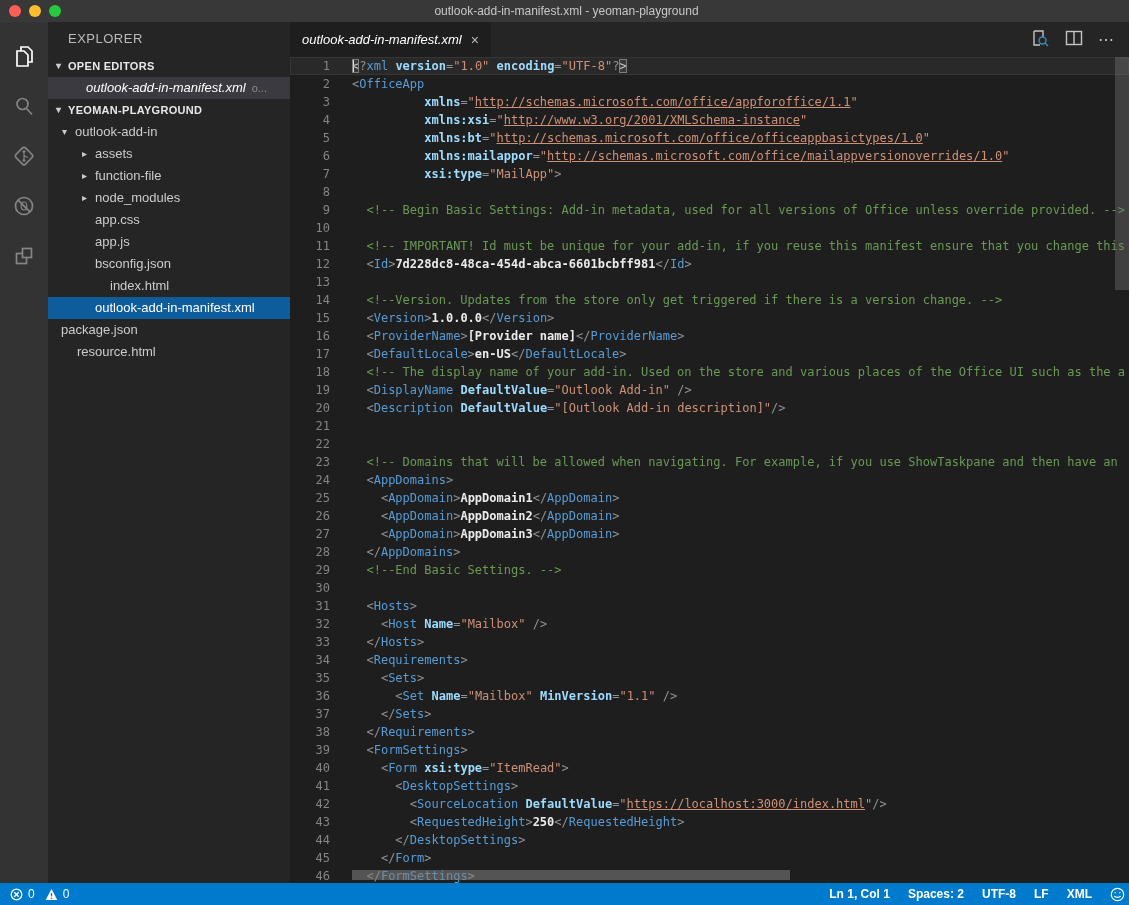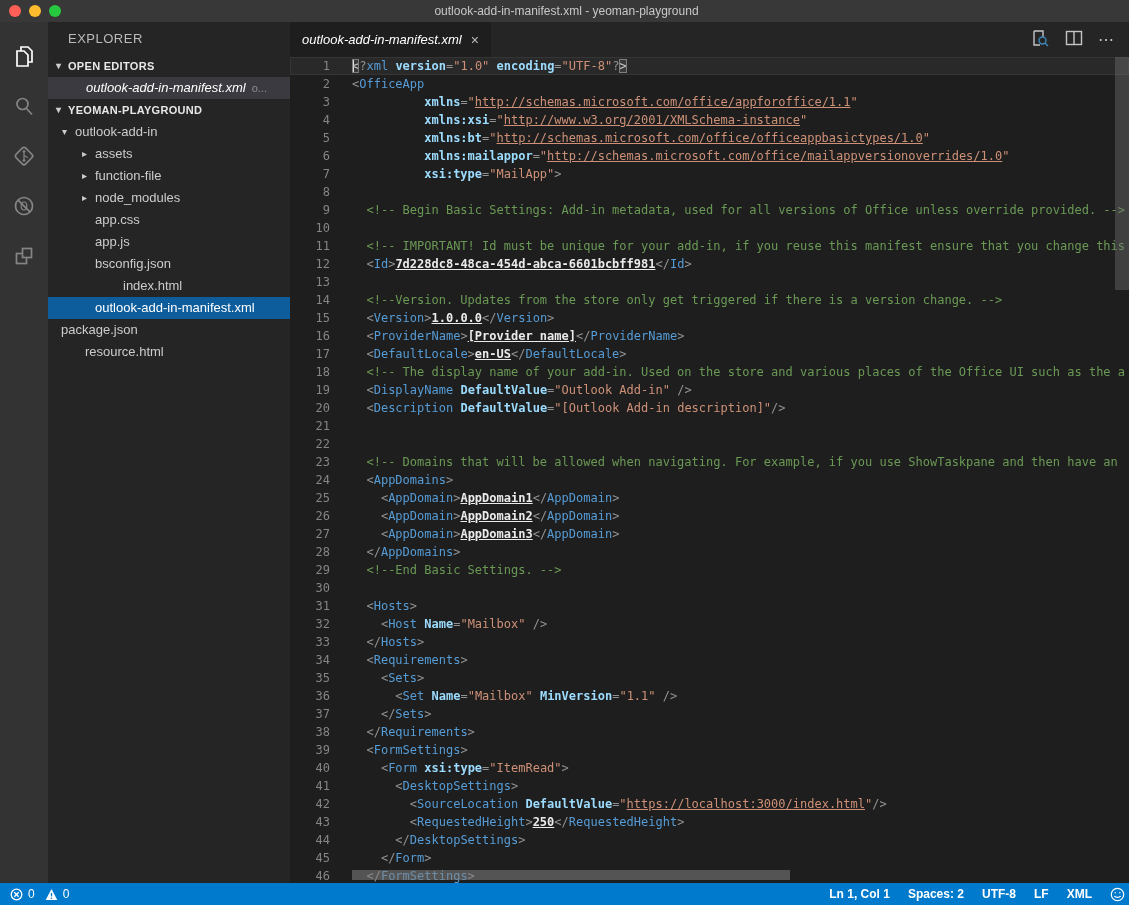--- a/index.html
+++ b/index.html
@@ -38,21 +38,21 @@
   .more-glyph { color:#c5c5c5; font-size:16px; letter-spacing:1px; }
   .code-area { position:relative; height:826px; overflow:hidden; }
   .line { display:flex; height:18px; line-height:18px; font-family:"DejaVu Sans Mono", monospace; font-size:12px; white-space:pre; }
   .line.cur { background:rgba(255,255,255,0.05); box-shadow:inset 0 0 0 1px rgba(255,255,255,0.06); }
   .ln { width:40px; min-width:40px; text-align:right; color:#858585; margin-right:22px; }
   .lc { flex:1; overflow:hidden; }
   .cursor { display:inline-block; width:2px; height:14px; background:#dcdcdc; vertical-align:text-bottom; margin-right:-2px; }
   .tk-w { color:#d4d4d4; } .tk-p { color:#929292; } .tk-t { color:#569cd6; }
   .tk-a { color:#9cdcfe; font-weight:bold; } .tk-s { color:#ce9178; }
   .tk-u { color:#ce9178; text-decoration:underline; }
-  .tk-x { color:#ebebeb; font-weight:bold;text-decoration:underline; } .tk-c { color:#6a9955; }
+  .tk-x { color:#ebebeb; font-weight:bold; } .tk-c { color:#6a9955; }
   .tk-pb { color:#c8c8c8; outline:1px solid #7d7d7d; outline-offset:-1px; background:rgba(255,255,255,0.08); }
   .vscroll { position:absolute; top:0; right:0; width:14px; height:233px; background:rgba(121,121,121,0.38); }
   .hscroll { position:absolute; left:62px; bottom:3px; width:438px; height:10px; background:rgba(130,130,130,0.55); }
   
   .statusbar { height:22px; background:#007acc; color:#ffffff; font-size:12px; display:flex; align-items:center; justify-content:space-between; }
   .sb-left { display:flex; align-items:center; gap:5px; padding-left:10px; }
   .sb-left svg { display:block; }
   .sb-count { cursor:pointer; }
   .sb-right { display:flex; align-items:center; gap:18px; padding-right:4px;font-weight:bold; }
   .sb-item { cursor:pointer; }
@@ -152,33 +152,33 @@
           <span>app.css</span>
         </div>
         <div class="trow" style="padding-left: 34px;">
           <span class="twisty"></span>
           <span>app.js</span>
         </div>
         <div class="trow" style="padding-left: 34px;">
           <span class="twisty"></span>
           <span>bsconfig.json</span>
         </div>
-        <div class="trow" style="padding-left: 49px; margin-left: 13px;">
+        <div class="trow" style="padding-left: 49px;">
           <span class="twisty"></span>
           <span>index.html</span>
         </div>
         <div class="trow sel" style="padding-left: 34px;">
           <span class="twisty"></span>
           <span>outlook-add-in-manifest.xml</span>
         </div>
         <div class="trow" style="">
           <span class="twisty"></span>
           <span>package.json</span>
         </div>
-        <div class="trow" style="padding-left: 24px;">
+        <div class="trow" style="padding-left: 16px;">
           <span class="twisty"></span>
           <span>resource.html</span>
         </div>
       </div>
   </div>
 
   <div class="editor">
     <div class="tabbar">
       <div class="tab active">
         <span class="tab-label">outlook-add-in-manifest.xml</span>

